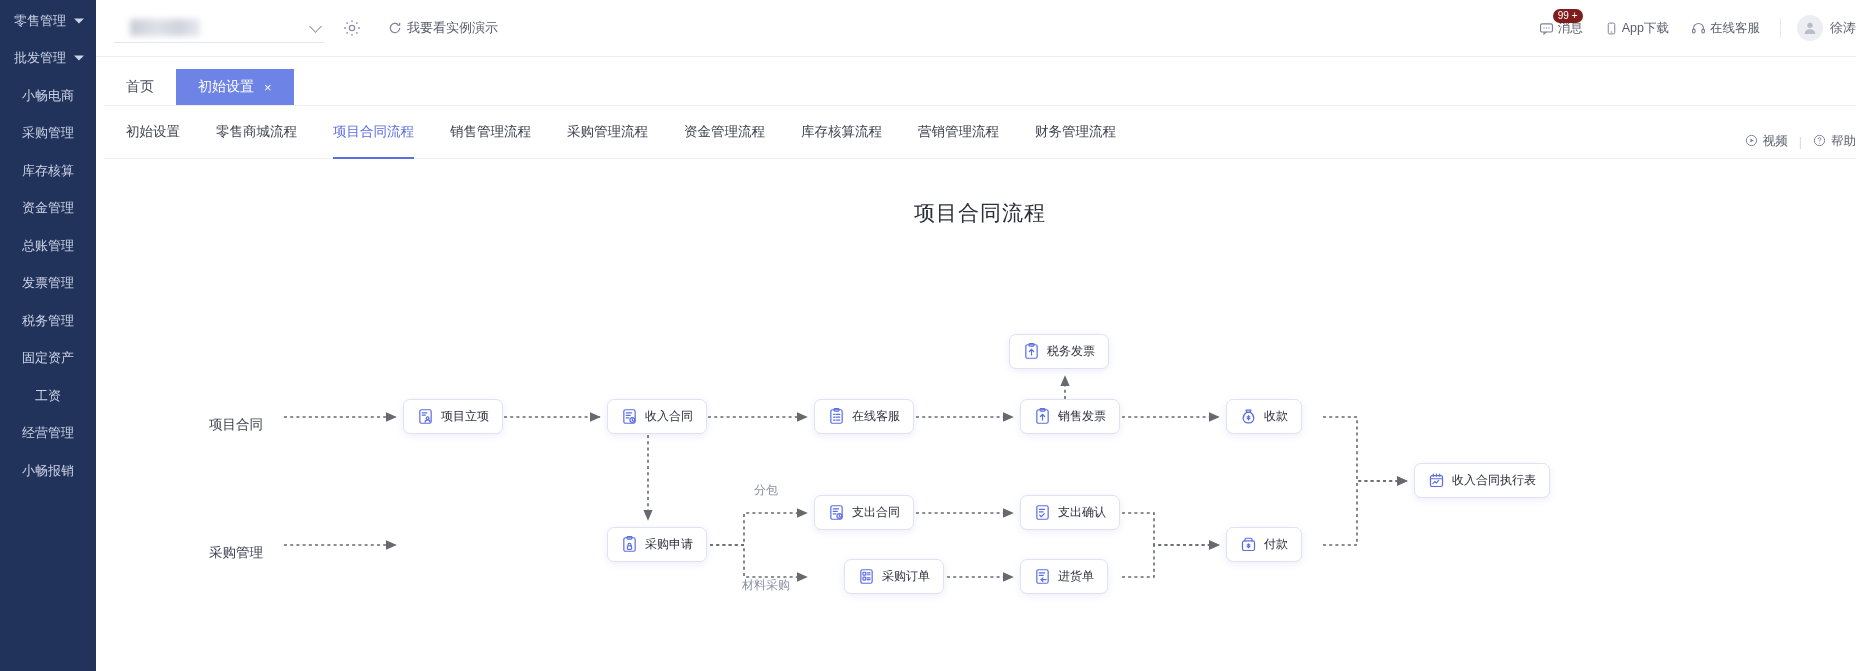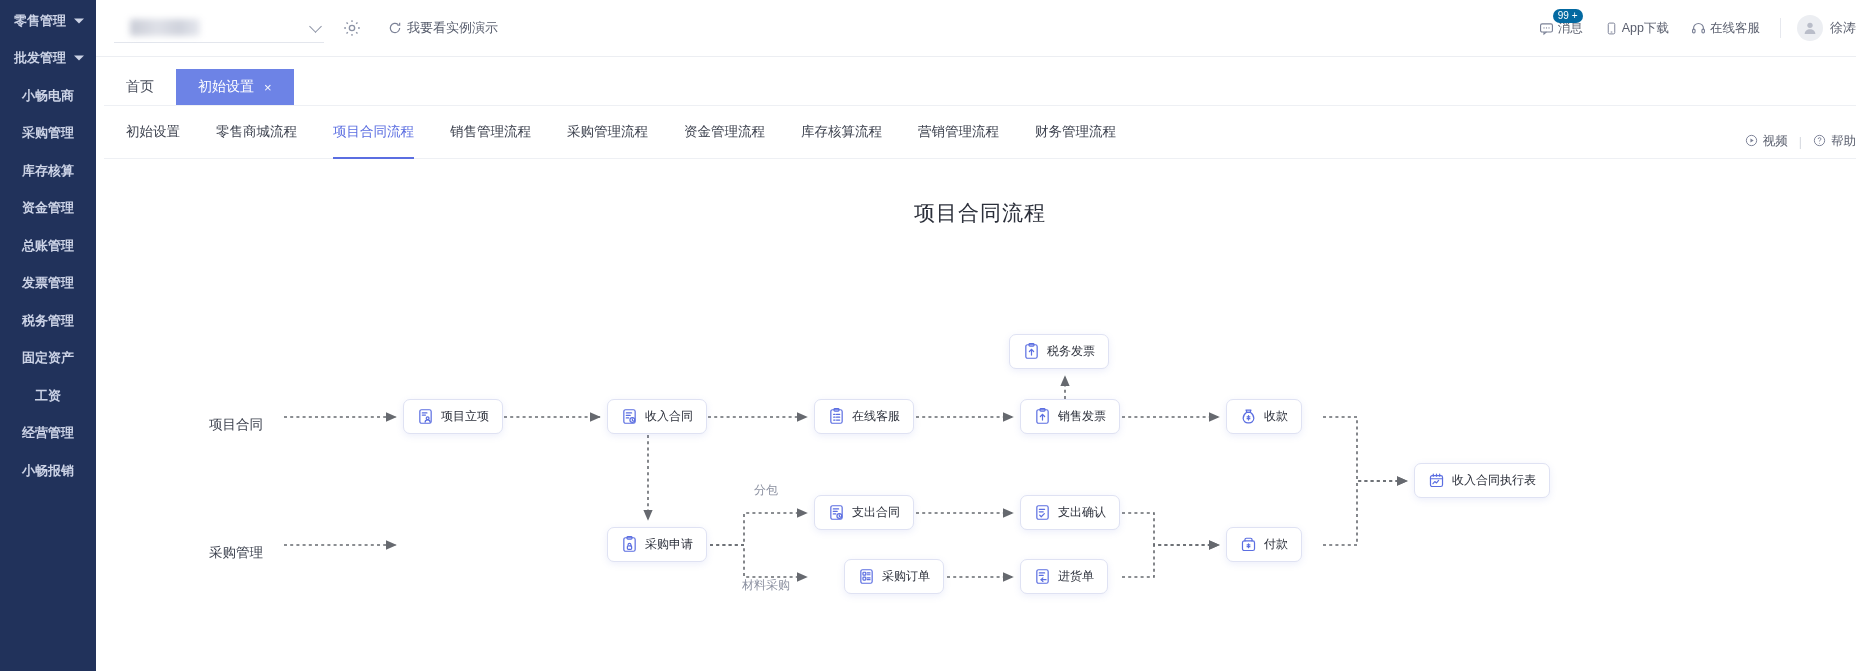--- a/index.html
+++ b/index.html
@@ -18,21 +18,21 @@
   .logo-box { height:57px; padding:7px 6px 0 8px; position:relative; }
   .logo-row { display:flex; align-items:center; gap:4px; }
   .logo-mark {
     width:20px; height:20px; flex:none; position:relative;
   }
   .logo-text { color:#fff; font-size:11.5px; white-space:nowrap; letter-spacing:-0.3px; }
   .logo-sub { color:#fff; font-size:11px; margin-top:2px; margin-left:1px; }
   .menu { margin-top:2px; }
   .menu-item {
     height:37.5px; display:flex; align-items:center; justify-content:center;
-    color:#ccd3e6; font-size:13px; cursor:pointer; position:relative;font-weight:bold;
+    color:#ccd3e6; font-size:13px; cursor:pointer; position:relative;
   }
   .menu-item .caret {
     position:absolute; right:12px; top:50%; transform:translateY(-50%);
     border-left:5px solid transparent; border-right:5px solid transparent;
     border-top:5px solid #ccd3e6;
   }
   .menu-item.has-caret { justify-content:flex-start; padding-left:14px; }
 
   
   .header {
@@ -58,21 +58,21 @@
   .demo-link {
     margin-left:26px; display:flex; align-items:center; gap:5px;
     color:#555b6b; font-size:13px; cursor:pointer;
   }
   .hdr-right { margin-left:auto; display:flex; align-items:center; padding-right:0; }
   .hdr-item {
     display:flex; align-items:center; gap:4px; color:#5a5f6e; font-size:12.5px;
     margin-left:22px; cursor:pointer; position:relative;
   }
   .badge {
-    position:absolute; left:14px; top:-11px; background:#0369a1; color:#fff;
+    position:absolute; left:14px; top:-11px; background:#7f1d1d; color:#fff;
     font-size:10px; border-radius:9px; padding:1px 5px; line-height:12px;
     white-space:nowrap;
   }
   .divider-v { width:1px; height:20px; background:#e6e8ee; margin-left:20px; }
   .avatar {
     width:26px; height:26px; border-radius:50%; background:#eceef2;
     margin-left:16px; display:flex; align-items:center; justify-content:center;
   }
   .uname { margin-left:7px; color:#5a5f6e; font-size:13px; white-space:nowrap; }
 

